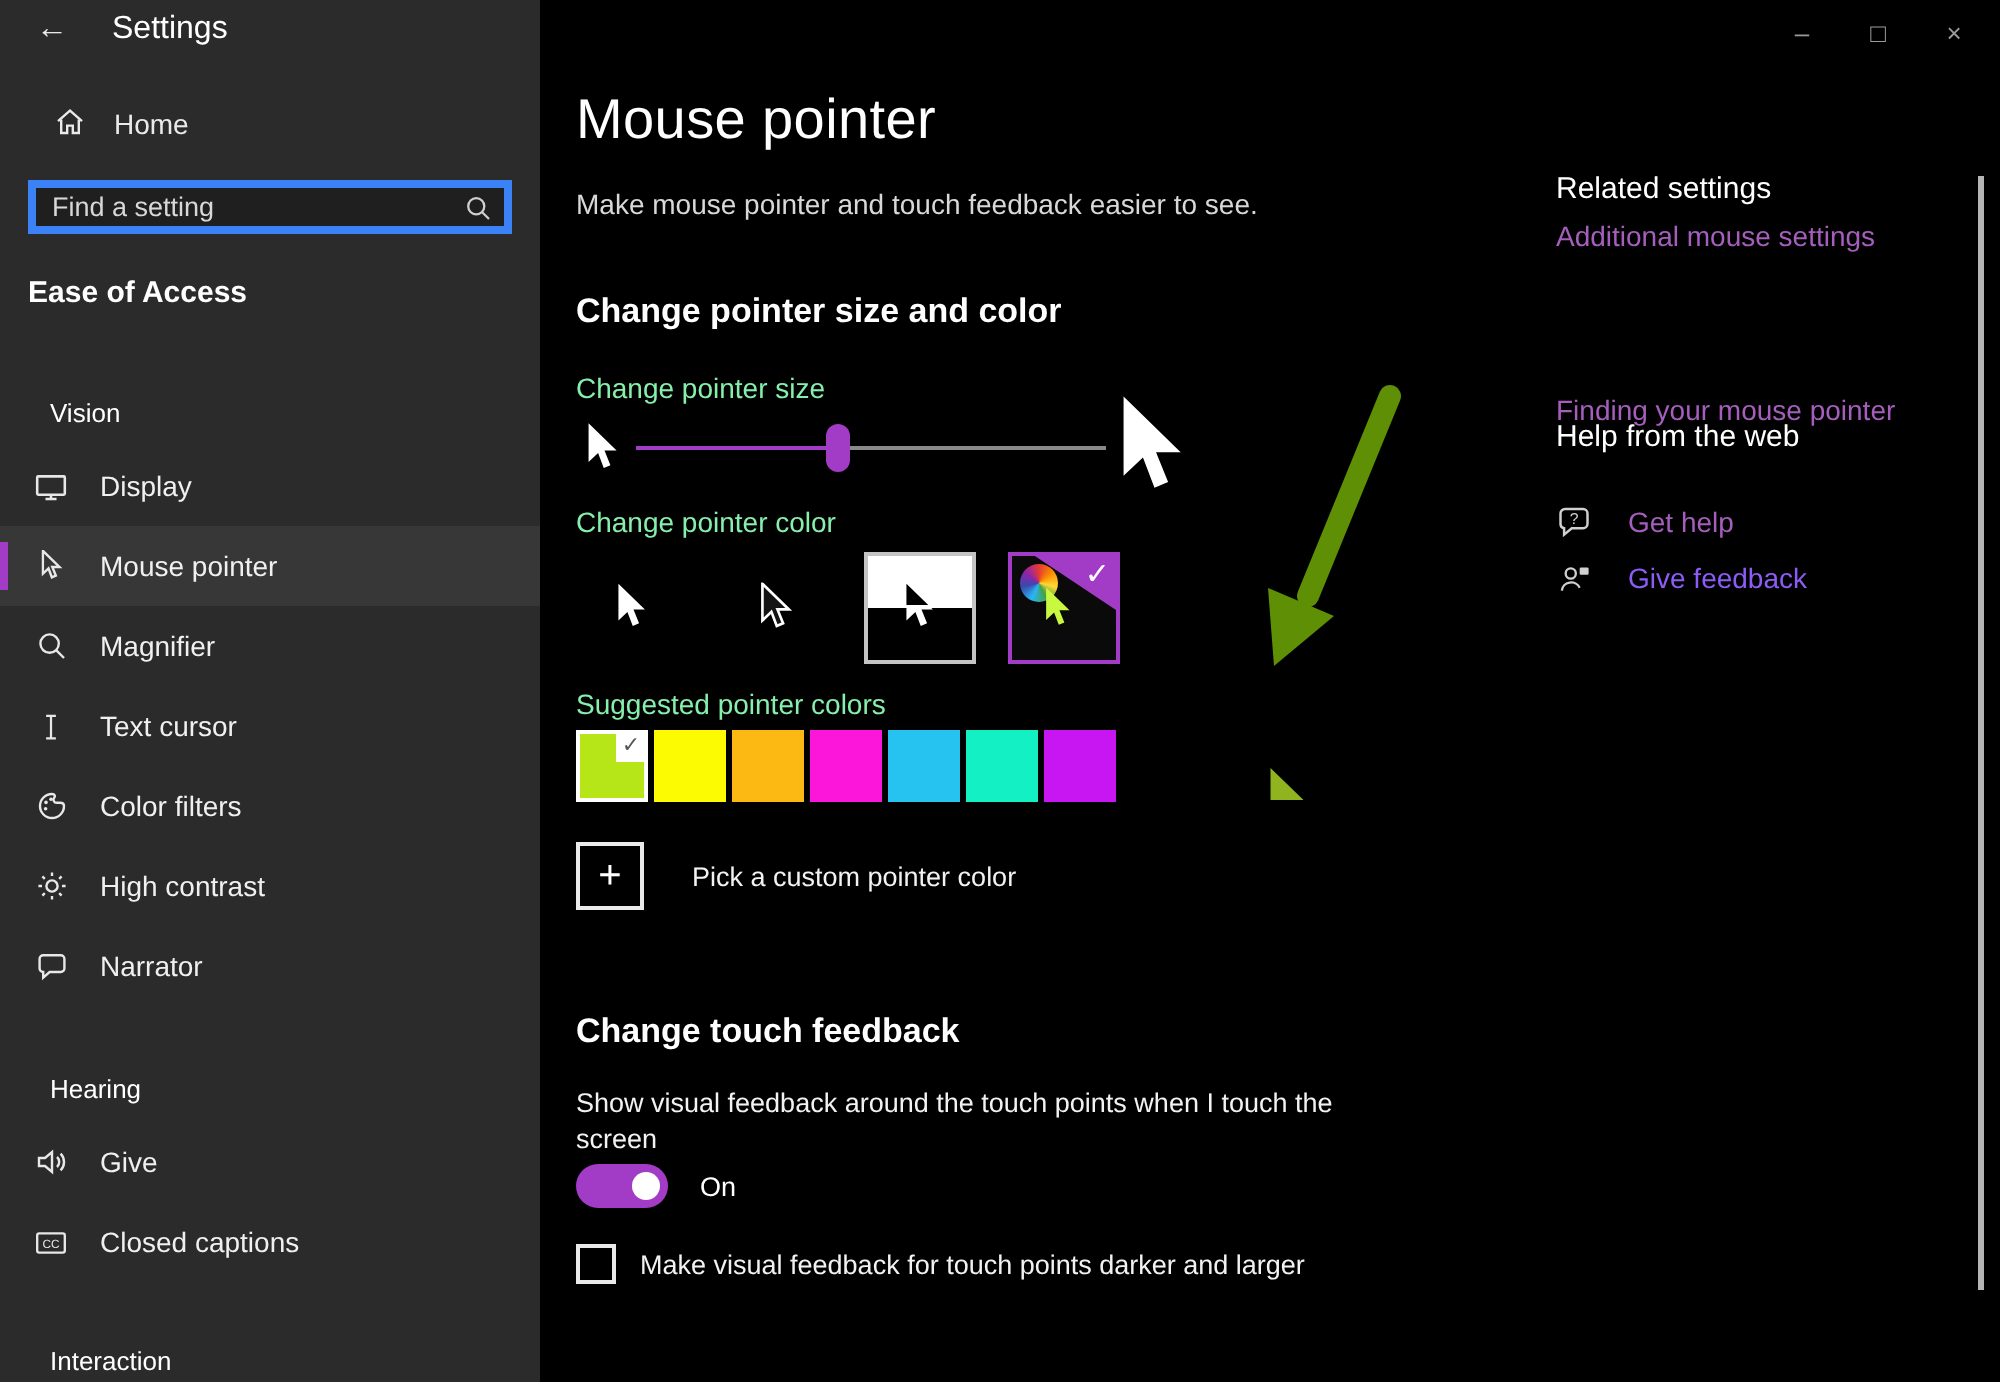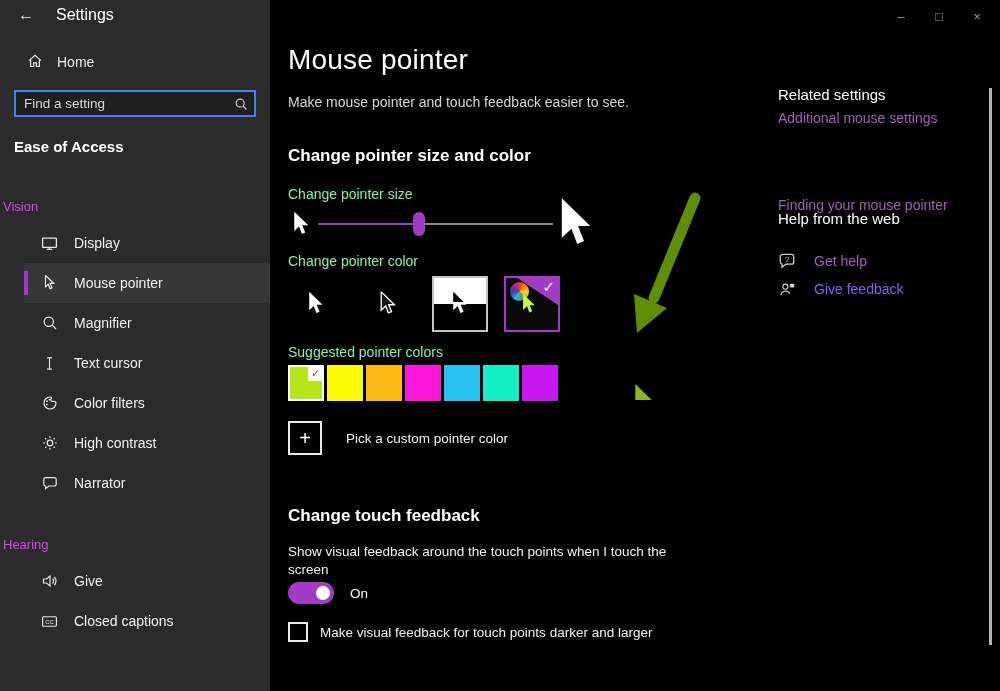--- a/index.html
+++ b/index.html
@@ -6,30 +6,30 @@
   html,body { background:#000; }
   body { font-family:"Liberation Sans","DejaVu Sans",sans-serif; -webkit-font-smoothing:antialiased; }
   .screen { position:relative; width:1000px; height:691px; background:#000; overflow:hidden; }
 
   
   .sidebar { position:absolute; left:0; top:0; width:270px; height:691px; background:#2b2b2b; color:#eaeaea; }
   .titlebar-left { display:flex; align-items:center; height:30px; padding-left:18px; gap:22px; }
   .back-btn { font-size:16px; color:#e8e8e8; cursor:default; }
   .app-title { font-size:16px; color:#ffffff; }
   .home-item { display:flex; align-items:center; gap:14px; height:32px; margin-top:16px; padding-left:27px; font-size:14px; }
-  .searchbox { position:relative; margin:12px 14px 0 14px; height:27px; background:#1f1f1f; border:2px solid #3b82f6; display:flex; align-items:center; }
+  .searchbox { position:relative; margin:12px 14px 0 14px; height:27px; background:#1f1f1f; border:4px solid #3b82f6; display:flex; align-items:center; }
   .searchbox input { flex:1; background:transparent; border:none; outline:none; color:#d8d8d8; font-size:13.5px; padding:0 8px; font-family:inherit; }
   .searchbox input::placeholder { color:#d8d8d8; opacity:1; }
   .search-ic { width:26px; display:flex; justify-content:center; color:#cfcfcf; }
   .eoa-heading { margin:21px 0 0 14px; font-size:15px; font-weight:bold; color:#fff; }
-  .group-label { margin-left:3px; font-size:13px; color:#d946ef; height:16px; }
+  .group-label { margin-left:25px; font-size:13px; color:#ffffff; height:16px; }
   .group-label.vision { margin-top:44px; }
   .group-label.hearing { margin-top:34px; }
   .group-label.interaction { margin-top:32px; }
-  .nav-list { margin-top:8px;margin-left:24px; }
+  .nav-list { margin-top:8px; }
   .nav-item { position:relative; display:flex; align-items:center; gap:16px; height:40px; padding-left:17px; font-size:14px; color:#f0f0f0; cursor:default; }
   .nav-item .ic { width:17px; height:17px; display:flex; align-items:center; justify-content:center; color:#e8e8e8; flex:0 0 17px; }
   .nav-item.selected { background:rgba(255,255,255,0.06); }
   .nav-item.selected::before { content:""; position:absolute; left:0; top:8px; bottom:8px; width:4px; }
 
   
   .main { position:absolute; left:270px; top:0; width:730px; height:691px; color:#f2f2f2; }
   .win-controls { position:absolute; top:4px; right:4px; display:flex; }
   .win-btn { width:38px; height:24px; display:flex; align-items:center; justify-content:center; color:#9a9a9a; font-size:13px; }
   .page-title { position:absolute; left:18px; top:44px; font-size:28px; font-weight:400; color:#fff; letter-spacing:0.2px; }
@@ -226,20 +226,21 @@
         <span class="ic">
           <svg width="17" height="17" viewBox="0 0 16 16" fill="none" stroke="currentColor" stroke-width="1.1">
             <rect x="1.5" y="3.5" width="13" height="9" rx="1"></rect>
             <text x="8" y="10.3" font-size="5.6" text-anchor="middle" fill="currentColor" stroke="none" font-family="inherit">CC</text>
           </svg>
         </span>
         <span>Closed captions</span>
       </div>
     </div>
 
+    <div class="group-label interaction">Interaction</div>
   </div>
 
   <div class="main">
 
     <div class="win-controls">
       <span class="win-btn">–</span>
       <span class="win-btn">□</span>
       <span class="win-btn">×</span>
     </div>
 

